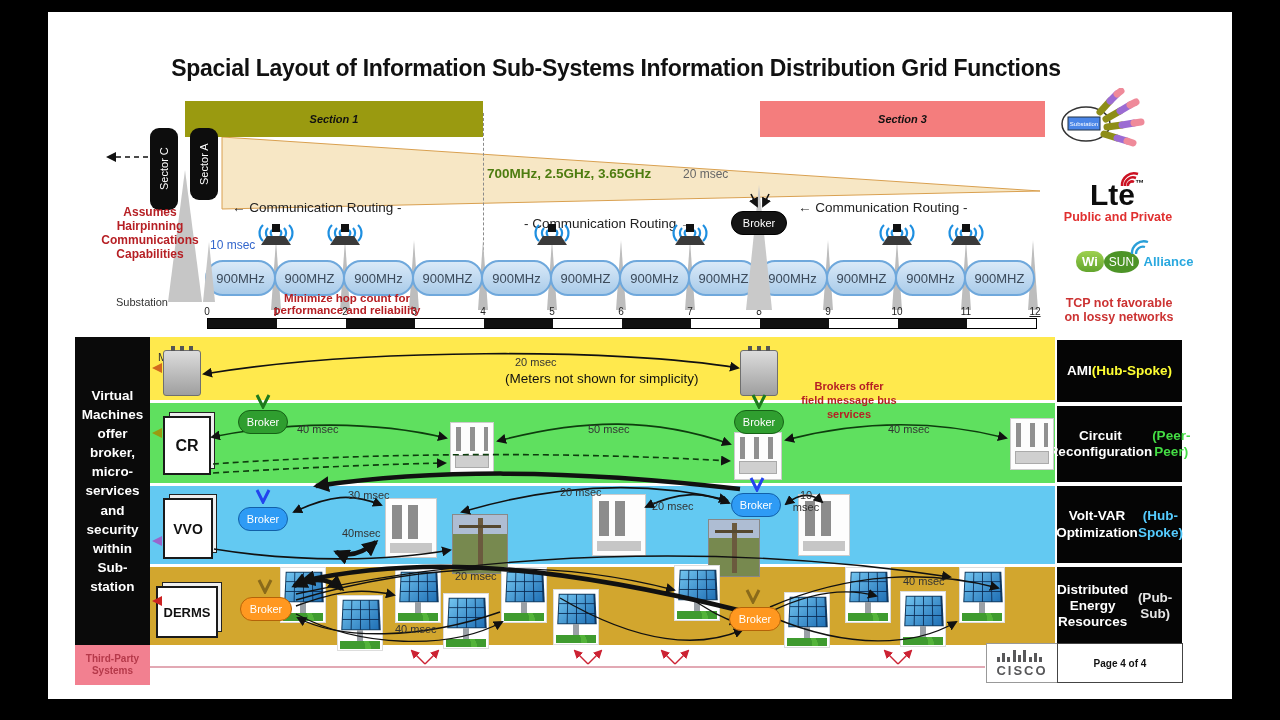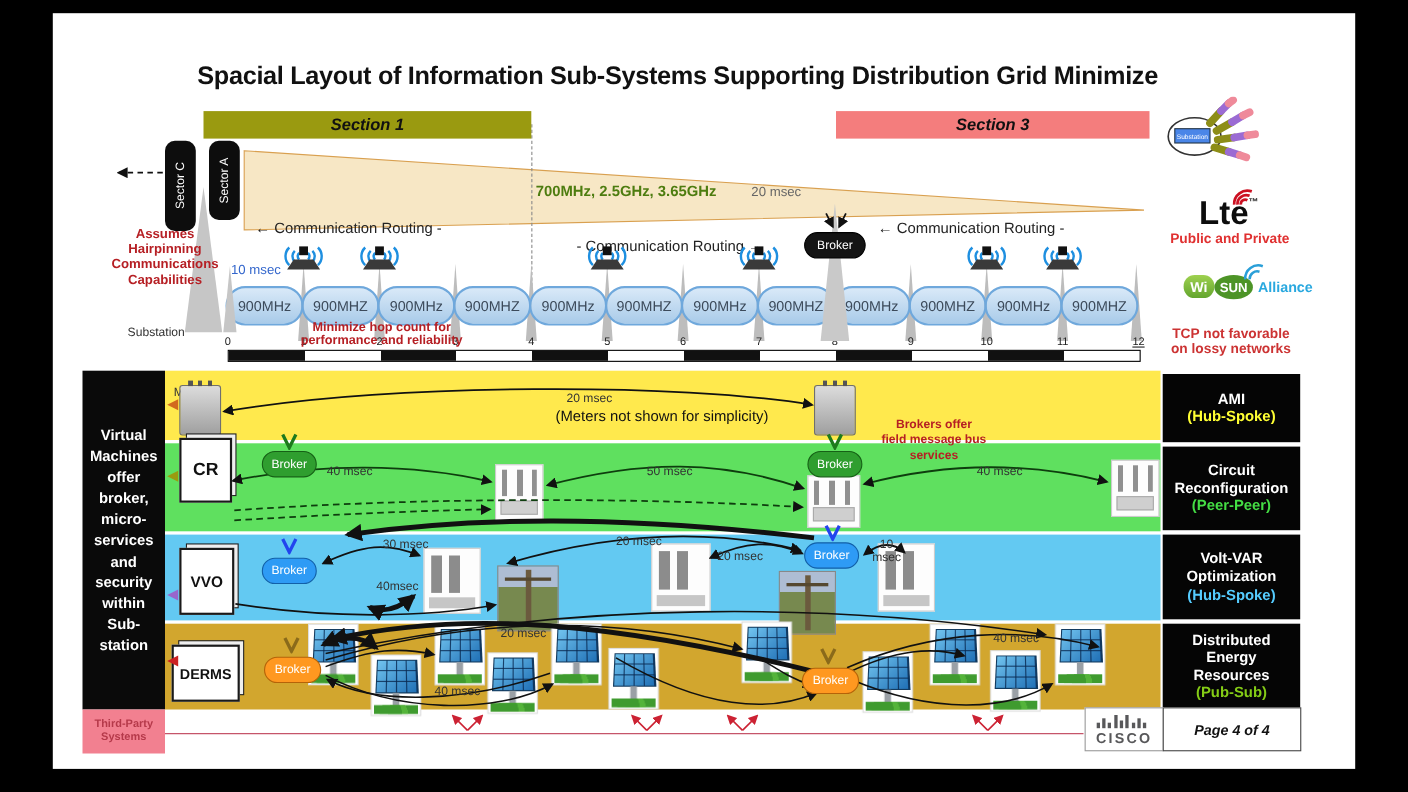--- a/index.html
+++ b/index.html
@@ -2,40 +2,40 @@
 <html><head>
 <meta charset="utf-8">
 <style>
   html,body{margin:0;padding:0;background:#000;}
   #stage{position:relative;width:1280px;height:720px;background:#000;overflow:hidden;
          font-family:"Liberation Sans",sans-serif;color:#111;}
   #slide{position:absolute;left:48px;top:12px;width:1184px;height:687px;background:#fff;}
   .abs{position:absolute;}
   .pre{white-space:pre-line;}
   .title{font-size:23px;font-weight:bold;text-align:center;letter-spacing:-.3px;z-index:2;}
-  .secbar{height:25px;display:flex;align-items:center;justify-content:center;
-          font-size:15px;font-weight:bold;font-style:italic;z-index:2;}
+  .secbar{height:36px;display:flex;align-items:center;justify-content:center;
+          font-size:11px;font-weight:bold;font-style:italic;z-index:2;}
   .sector{background:#0d0d0d;color:#fff;border-radius:9px;writing-mode:vertical-rl;
           transform:rotate(180deg);display:flex;align-items:center;justify-content:center;
           font-size:11px;z-index:3;}
   .vline{border-left:1px dashed #8a8a8a;z-index:1;}
   .routing{font-size:13.5px;color:#222;z-index:4;white-space:nowrap;}
   .freq{font-size:13.5px;font-weight:600;color:#4d7c0f;z-index:2;white-space:nowrap;}
   .beamlat{font-size:12px;color:#666;z-index:2;}
   .oval{height:36px;border:2px solid #6fa8dc;border-radius:18px;
         background:linear-gradient(180deg,#d9e9f8,#a9cbe9);display:flex;align-items:center;
         justify-content:center;font-size:13px;color:#3c4a5a;z-index:2;box-sizing:border-box;}
   .tw{width:0;border-style:solid;border-color:transparent;z-index:1;}
   .tw.fg{z-index:3;}
   .ruler{border:1px solid #000;background:repeating-linear-gradient(90deg,#111 0 69px,#fff 69px 138px);z-index:2;}
   .tick{width:20px;text-align:center;font-size:10px;color:#222;z-index:2;}
   .small{font-size:11px;color:#333;z-index:6;white-space:nowrap;}
   .note{color:#b61f24;font-weight:bold;text-align:center;z-index:6;}
   .row{z-index:1;}
-  .rlabel{background:#050505;color:#fff;display:flex;flex-direction:column;align-items:center;
+  .rlabel{background:#050505;color:#fff;display:flex;flex-direction:row;align-items:center;
           justify-content:center;font-weight:bold;font-size:13.5px;text-align:center;
           line-height:1.2;z-index:2;}
   .pill{height:24px;border-radius:12px;color:#fff;display:flex;align-items:center;
         justify-content:center;font-size:11px;z-index:6;box-sizing:border-box;}
   .pill.k{background:#141414;border:1px solid #000;}
   .pill.g{background:#2f9e2f;border:1.5px solid #166016;}
   .pill.b{background:#2e9bf5;border:1.5px solid #1260a8;}
   .pill.o{background:#ff9820;border:1.5px solid #b56308;}
   .b3{background:#fff;border:2px solid #1a1a1a;display:flex;align-items:center;justify-content:center;
       font-weight:bold;z-index:5;box-shadow:5px -5px 0 -2px #efefef,5px -5px 0 -1px #222;}
@@ -66,29 +66,29 @@
                  radial-gradient(circle at 45% 100%,#54b43a 55%,transparent 56%),
                  radial-gradient(circle at 75% 100%,#3f9b2f 55%,transparent 56%);}
   .chev{width:0;height:0;border-top:5px solid transparent;border-bottom:5px solid transparent;
         border-right:10px solid currentColor;z-index:6;}
   svg.lay{position:absolute;left:0;top:0;pointer-events:none;}
   .wifi{z-index:4;}
   .vant{z-index:6;}
   .logoG{z-index:3;}
   .cisco-txt{font-size:13px;font-weight:bold;letter-spacing:2px;color:#58585a;}
   .pagebox{border:1.5px solid #444;background:#fff;display:flex;align-items:center;justify-content:center;
-           font-size:13px;font-weight:bold;z-index:3;font-style:italic;}
+           font-size:10px;font-weight:bold;z-index:3;}
 </style>
 </head>
 <body>
 
 <div id="stage">
   <div id="slide"></div>
 
-  <div class="abs title" style="left:62px;top:55px;width:1108px;">Spacial Layout of Information Sub-Systems Supporting Distribution Grid Minimize</div>
+  <div class="abs title" style="left:62px;top:55px;width:1108px;">Spacial Layout of Information Sub-Systems Information Distribution Grid Functions</div>
 
   <div class="abs secbar" style="left:185px;top:101px;width:298px;background:#9a9a10;">Section 1</div>
   <div class="abs secbar" style="left:760px;top:101px;width:285px;background:#f47d7d;">Section 3</div>
 
   <svg class="abs logoG" style="left:1048px;top:88px;" width="110" height="60" viewBox="0 0 110 60">
     <ellipse cx="38" cy="36" rx="24" ry="17" fill="#fff" stroke="#333" stroke-width="1.5"></ellipse>
     <g stroke-linecap="round" stroke-width="7" fill="none">
       <path d="M52 24 L62 13" stroke="#8d8d17"></path>
         <path d="M62 13 L69 6" stroke="#9b6bd3"></path>
         <path d="M69 6 L73 3" stroke="#ef8a9a"></path>
@@ -254,21 +254,21 @@
   <svg class="abs logoG" style="left:1116px;top:168px;" width="28" height="20" viewBox="0 0 28 20">
     <g stroke="#cc1122" stroke-width="2.5" fill="none">
       <path d="M6 18 A 12 12 0 0 1 22 6"></path>
         <path d="M9 18 A 8 8 0 0 1 20 10"></path>
         <path d="M12 18 A 4 4 0 0 1 18 14"></path>
       </g>
   </svg>
   <div class="abs note" style="left:1056px;top:210px;width:124px;font-size:12.5px;color:#e03030;">Public and Private</div>
 
   <div class="abs" style="left:1076px;top:252px;z-index:3;">
-    <span style="background:linear-gradient(180deg,#9ed14f,#63a52e);color:#fff;font-weight:bold;font-size:13px;padding:3px 6px;border-radius:10px;">Wi</span><span style="background:#4d9427;color:#fff;font-weight:bold;font-size:12px;padding:4px 5px;border-radius:50%;">SUN</span>
+    <span style="background:linear-gradient(180deg,#9ed14f,#63a52e);color:#fff;font-weight:bold;font-size:13px;padding:3px 6px;border-radius:10px;">Wi</span><span style="background:#4d9427;color:#fff;font-weight:normal;font-size:12px;padding:4px 5px;border-radius:50%;">SUN</span>
     <span style="color:#29a8df;font-weight:bold;font-size:13px;">Alliance</span>
   </div>
   <svg class="abs logoG" style="left:1128px;top:238px;" width="26" height="18" viewBox="0 0 26 18">
     <g stroke="#2a9fd8" stroke-width="2.3" fill="none">
         <path d="M4 16 A 12 12 0 0 1 20 4"></path>
         <path d="M8 16 A 7 7 0 0 1 17 9"></path>
       </g>
   </svg>
   <div class="abs note pre" style="left:1056px;top:296px;width:126px;font-size:12.5px;color:#cc3333;">TCP not favorable
 on lossy networks</div>
@@ -303,33 +303,33 @@
   </div>
   <div class="abs rlabel" style="left:1057px;top:486px;width:125px;height:77px;">
     <span class="pre">Volt-VAR
 Optimization</span>
     <span class="pre" style="color:#55ccff;">(Hub-Spoke)</span>
   </div>
   <div class="abs rlabel" style="left:1057px;top:567px;width:125px;height:78px;">
     <span class="pre">Distributed
 Energy
 Resources</span>
-    <span class="pre" style="color:#84cc16;">(Pub-Sub)</span>
+    <span class="pre" style="color:#e5e5e5;">(Pub-Sub)</span>
   </div>
 
   <div class="abs dev dev-ami" style="left:163px;top:350px;width:36px;height:44px;"></div>
   <div class="abs dev dev-ami" style="left:740px;top:350px;width:36px;height:44px;"></div>
   <div class="abs small" style="left:515px;top:356px;">20 msec</div>
   <div class="abs" style="left:505px;top:371px;font-size:13.5px;color:#111;z-index:6;">(Meters not shown for simplicity)</div>
   <div class="abs note pre" style="left:790px;top:380px;width:118px;font-size:11px;line-height:1.25;">Brokers offer
 field message bus
 services</div>
   <div class="abs chev" style="left:152px;top:363px;color:#d2691e;"></div>
 
-  <div class="abs b3" style="left:163px;top:398px;width:44px;height:55px;font-size:16px;">CR</div>
+  <div class="abs b3" style="left:163px;top:416px;width:44px;height:55px;font-size:16px;">CR</div>
   <svg class="abs vant" style="left:254px;top:393px;" width="18" height="16" viewBox="0 0 18 16">
       <path d="M3 2 L9 14 L15 2" fill="none" stroke="#1d7a1d" stroke-width="3"></path>
     </svg>
   <div class="abs pill g" style="left:238px;top:410px;width:50px;">Broker</div>
   <div class="abs dev dev-rec" style="left:450px;top:422px;width:42px;height:50px;"></div>
   <svg class="abs vant" style="left:750px;top:393px;" width="18" height="16" viewBox="0 0 18 16">
       <path d="M3 2 L9 14 L15 2" fill="none" stroke="#1d7a1d" stroke-width="3"></path>
     </svg>
   <div class="abs pill g" style="left:734px;top:410px;width:50px;">Broker</div>
   <div class="abs dev dev-rec" style="left:734px;top:432px;width:46px;height:46px;"></div>

